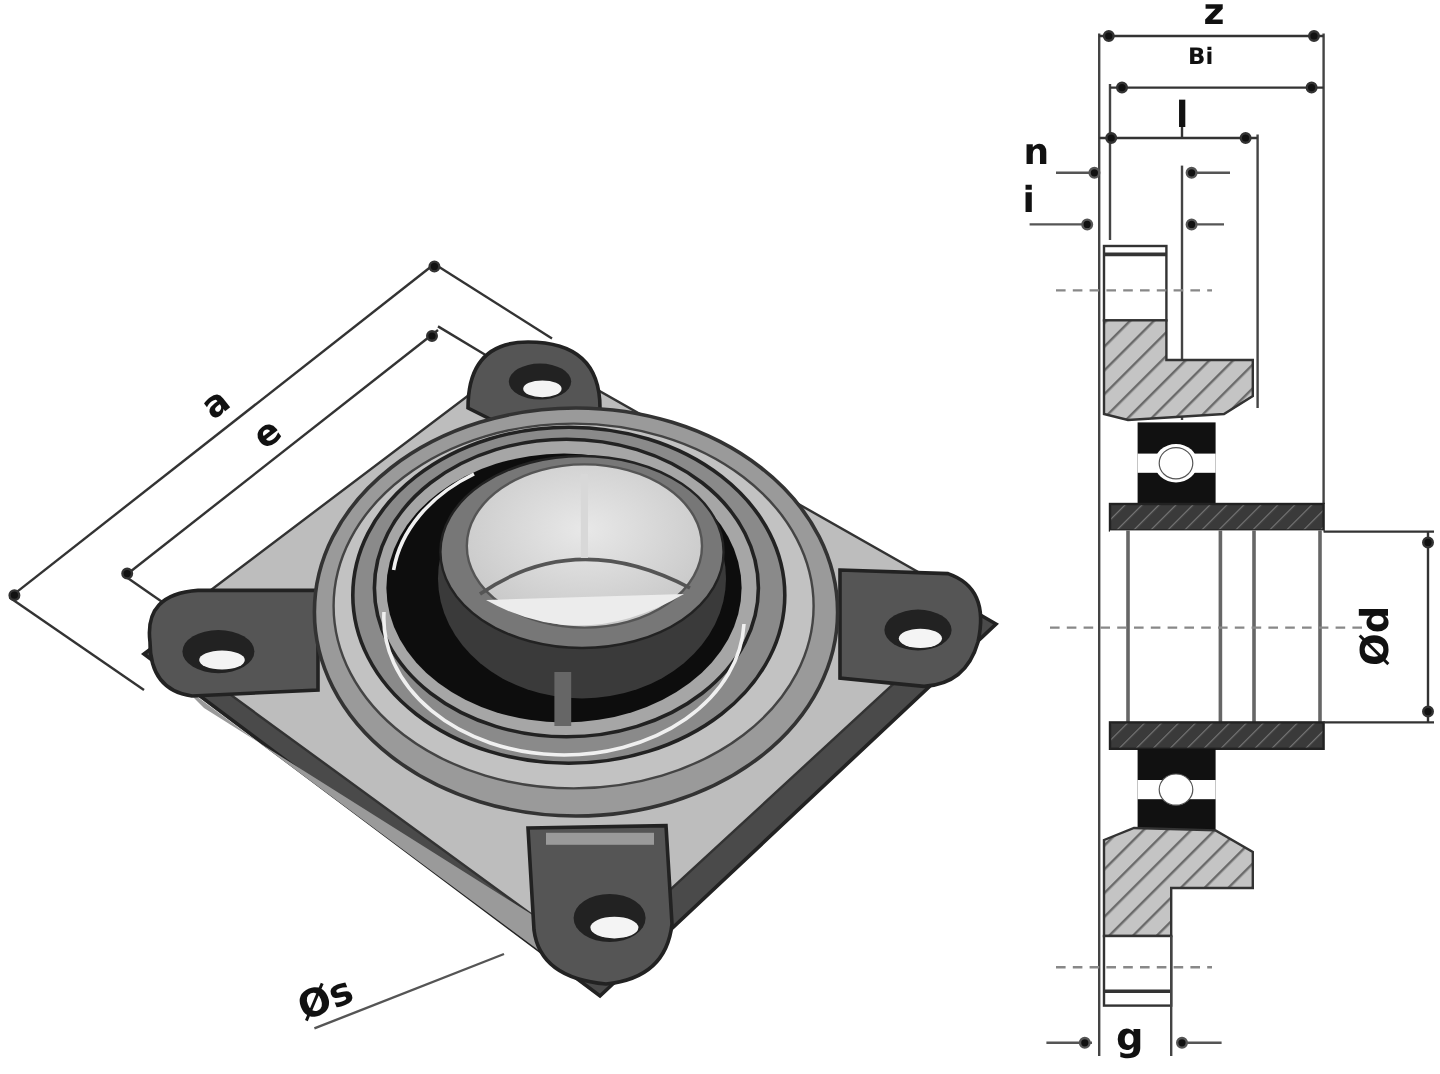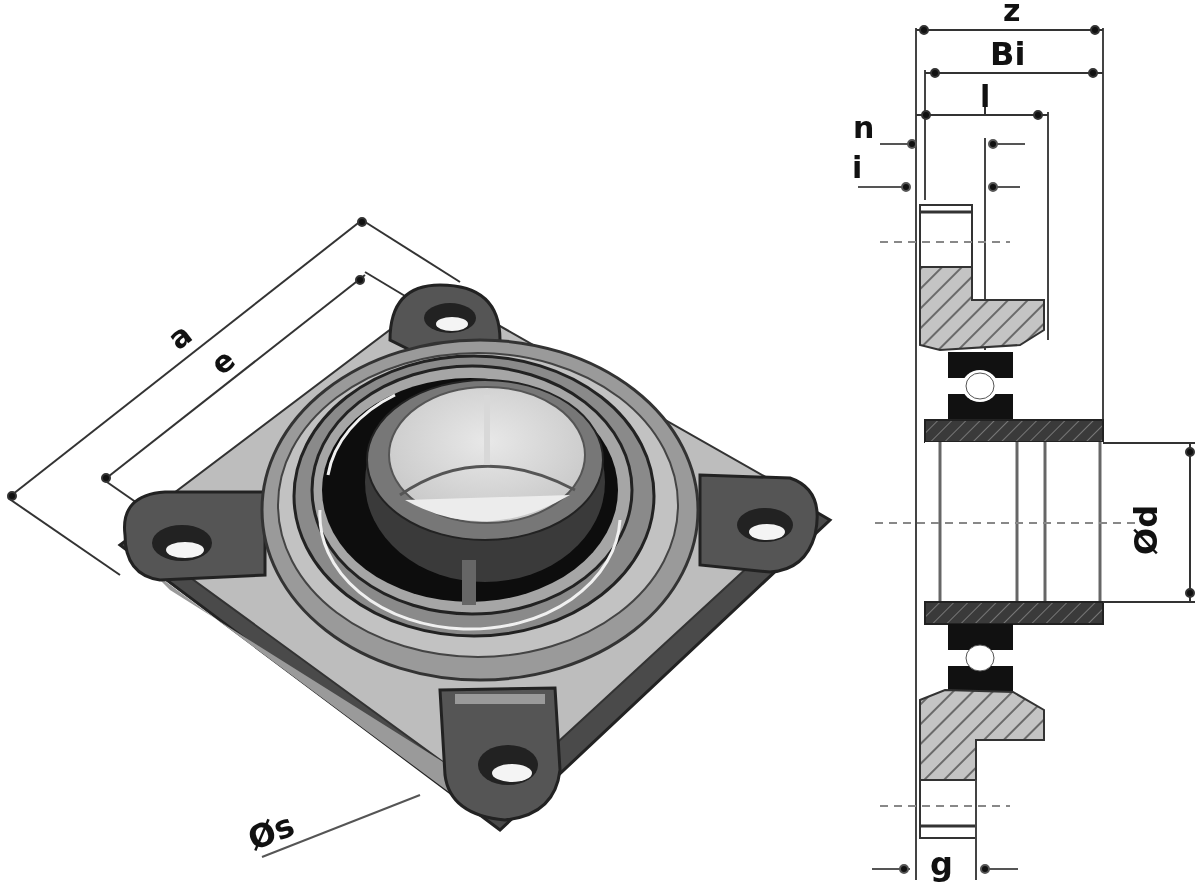--- a/index.html
+++ b/index.html
@@ -181,18 +181,18 @@
       <circle cx="985" cy="869" r="4"></circle>
     </g>
   </g>
 </svg>
 
 <div class="lbl" style="left:170px; top:322px; font-size:30px; transform: rotate(-38deg);">a</div>
 <div class="lbl" style="left:213px; top:347px; font-size:30px; transform: rotate(-38deg);">e</div>
 <div class="lbl" style="left:248px; top:816px; font-size:32px; transform: rotate(-22deg);">Øs</div>
 
 <div class="lbl" style="left:1003px; top:-4px; font-size:30px;">z</div>
-<div class="lbl" style="left:990px; top:38px; font-size:32px;">Bi</div>
+<div class="lbl" style="left:990px; top:38px; font-size:19px;">Bi</div>
 <div class="lbl" style="left:980px; top:82px; font-size:30px;">l</div>
 <div class="lbl" style="left:853px; top:113px; font-size:30px;">n</div>
 <div class="lbl" style="left:852px; top:153px; font-size:30px;">i</div>
 <div class="lbl" style="left:1130px; top:505px; font-size:32px; transform: rotate(-90deg); transform-origin: left top; top:555px;">Ød</div>
 <div class="lbl" style="left:930px; top:848px; font-size:32px;">g</div>
 
 </body></html>

